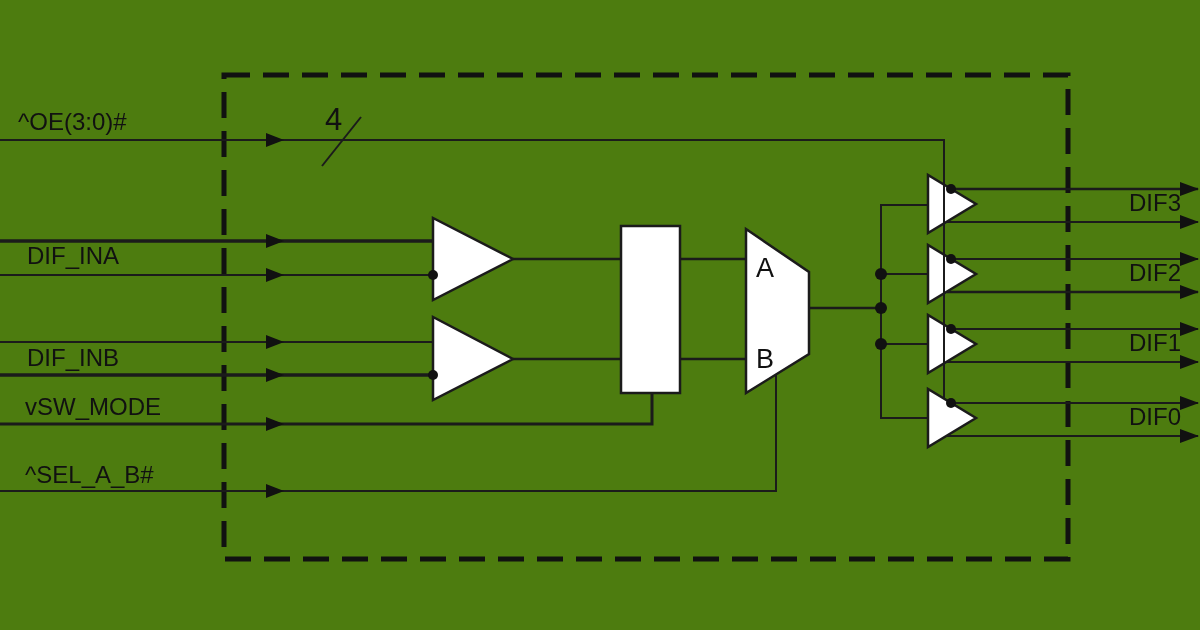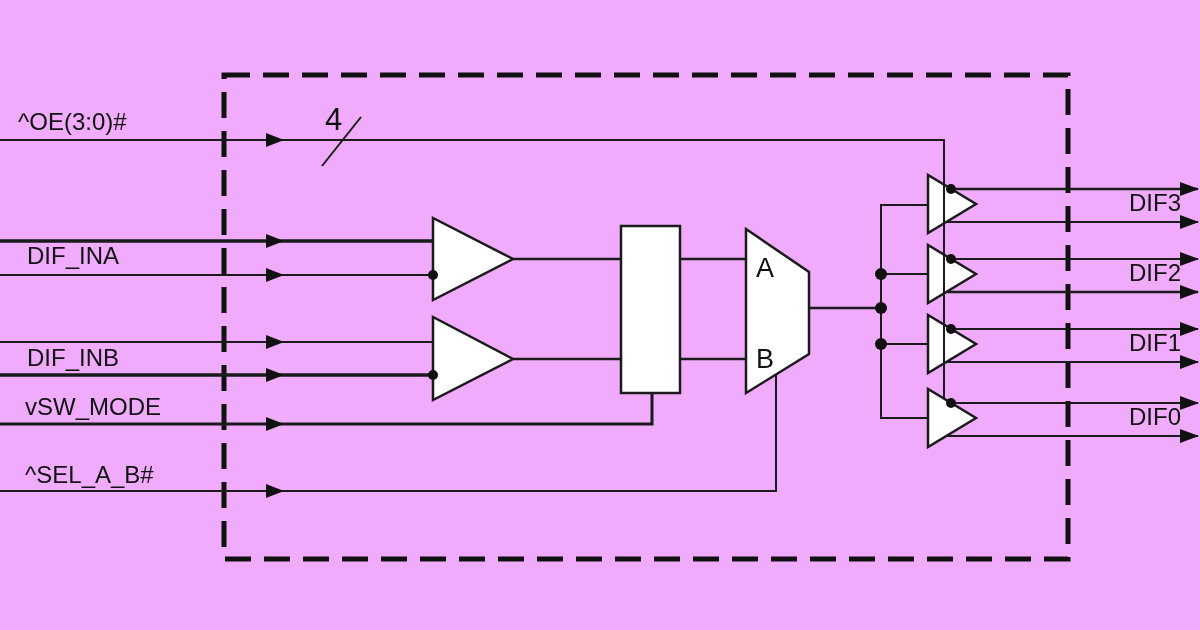--- a/index.html
+++ b/index.html
@@ -1,20 +1,20 @@
 <!DOCTYPE html>
 <html><head>
 <meta charset="utf-8">
 <style>
   html, body { margin: 0; padding: 0; background: #ffffff; }
   .stage {
     position: relative;
     width: 1200px;
     height: 630px;
-    background: #f0abfc;
+    background: #4d7c0f;
     overflow: hidden;
     font-family: "Liberation Sans", sans-serif;
   }
   svg { display: block; }
   text {
     font-family: "Liberation Sans", sans-serif;
     fill: #111111;
   }
   .sig-label { font-size: 24px; }
   .port-label { font-size: 27px; }

